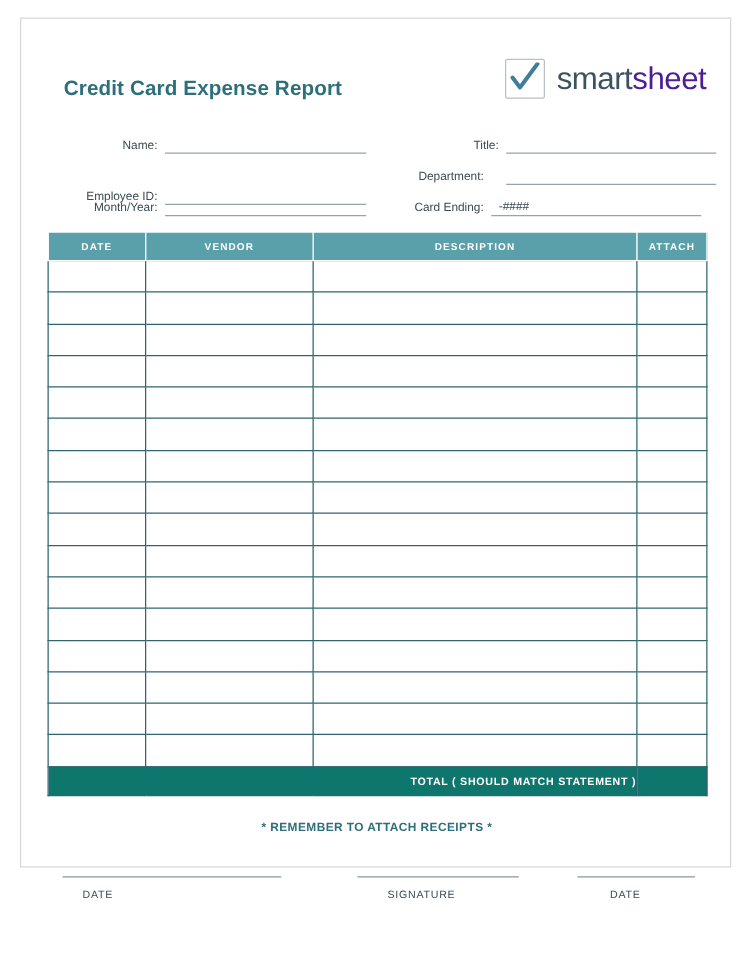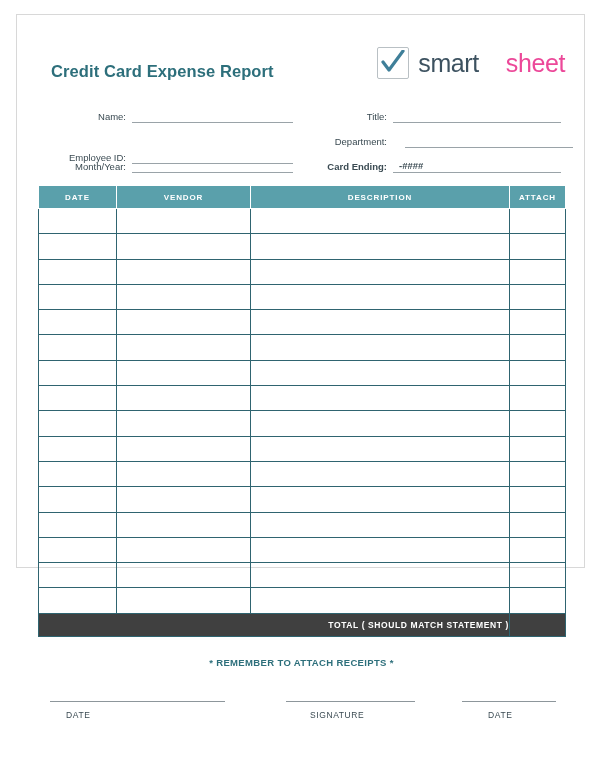--- a/index.html
+++ b/index.html
@@ -18,21 +18,21 @@
     width: 601px;
     height: 778px;
     background: #ffffff;
     box-sizing: border-box;
   }
   .sheet {
     position: absolute;
     left: 16px;
     top: 14px;
     width: 569px;
-    height: 554px;
+    height: 680px;
     background: #ffffff;
     border: 1px solid #d8d8d8;
     box-sizing: border-box;
   }
   .inner {
     position: absolute;
     left: 21px;
     top: 18px;
     width: 527px;
   }
@@ -72,21 +72,21 @@
     position: absolute;
     left: 3px;
     top: 2px;
   }
   .logo-text {
     font-size: 25px;
     color: #3d5260;
     letter-spacing: -0.4px;
     white-space: nowrap;
   }
-  .logo-text .lite { color: #ec4899; margin-left: 27px; }
+  .logo-text .lite { color: #4c1d95; }
 
   
   .fields {
     position: relative;
     margin-top: 12px;
     height: 74px;
   }
   .field {
     position: absolute;
     display: flex;
@@ -111,23 +111,23 @@
     left: 6px;
     bottom: 1px;
     font-size: 9.5px;
     color: #3a4a52;
     white-space: nowrap;
   }
 
   .f-name      { left: 0px;   top: 0px;  }
   .f-empid     { left: 0px;   top: 41px; }
   .f-month     { left: 0px;   top: 50px; justify-content: flex-end; }
-  .f-title     { left: 272px; top: 0px;  }
+  .f-title     { left: 284px; top: 0px;  }
   .f-dept      { left: 272px; top: 25px; gap: 12px; }
-  .f-card      { left: 272px; top: 50px; font-weight: bold; }
+  .f-card      { left: 272px; top: 50px; }
 
   .f-name  .lbl, .f-empid .lbl, .f-month .lbl { width: 88px; }
   .f-name  .line  { width: 161px; }
   .f-empid .line  { width: 161px; }
   .f-month .line  { width: 161px; }
 
   .f-title .lbl, .f-dept .lbl, .f-card .lbl { width: 77px; }
   .f-title .line { width: 168px; }
   .f-dept  .line { width: 168px; }
   .f-card  .line { width: 168px; }
@@ -158,21 +158,21 @@
   }
   .table tr:first-child td {
     border-top: 1px solid #2f6470;
   }
   .col-date   { width: 78px; }
   .col-vendor { width: 134px; }
   .col-desc   { width: 259px; }
   .col-amt    { width: 56px; }
 
   .total-row td {
-    background: #404040;
+    background: #0f766e;
     height: 22px;
     border: 1px solid #2f6470;
   }
   .total-label {
     color: #ffffff;
     font-size: 8.5px;
     font-weight: bold;
     letter-spacing: 0.6px;
     text-align: right;
     padding-right: 9px;

